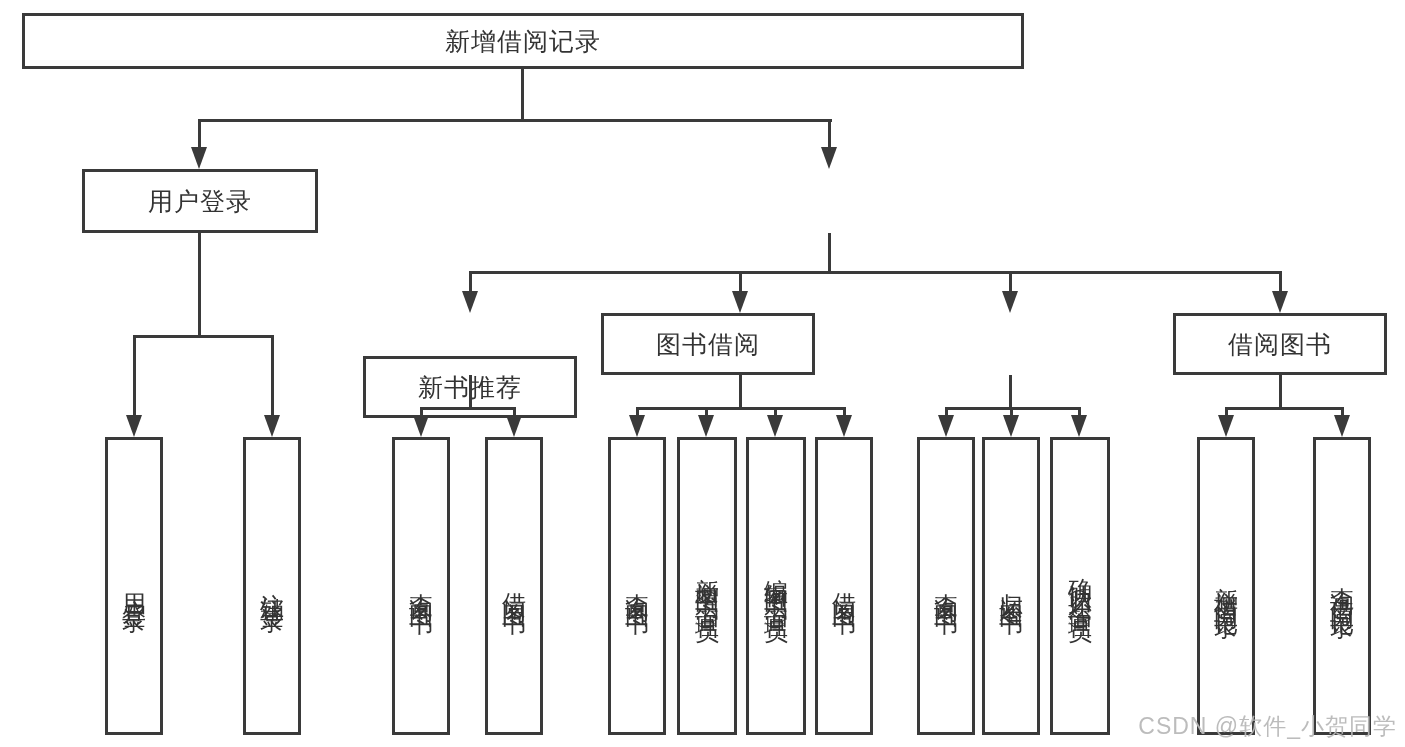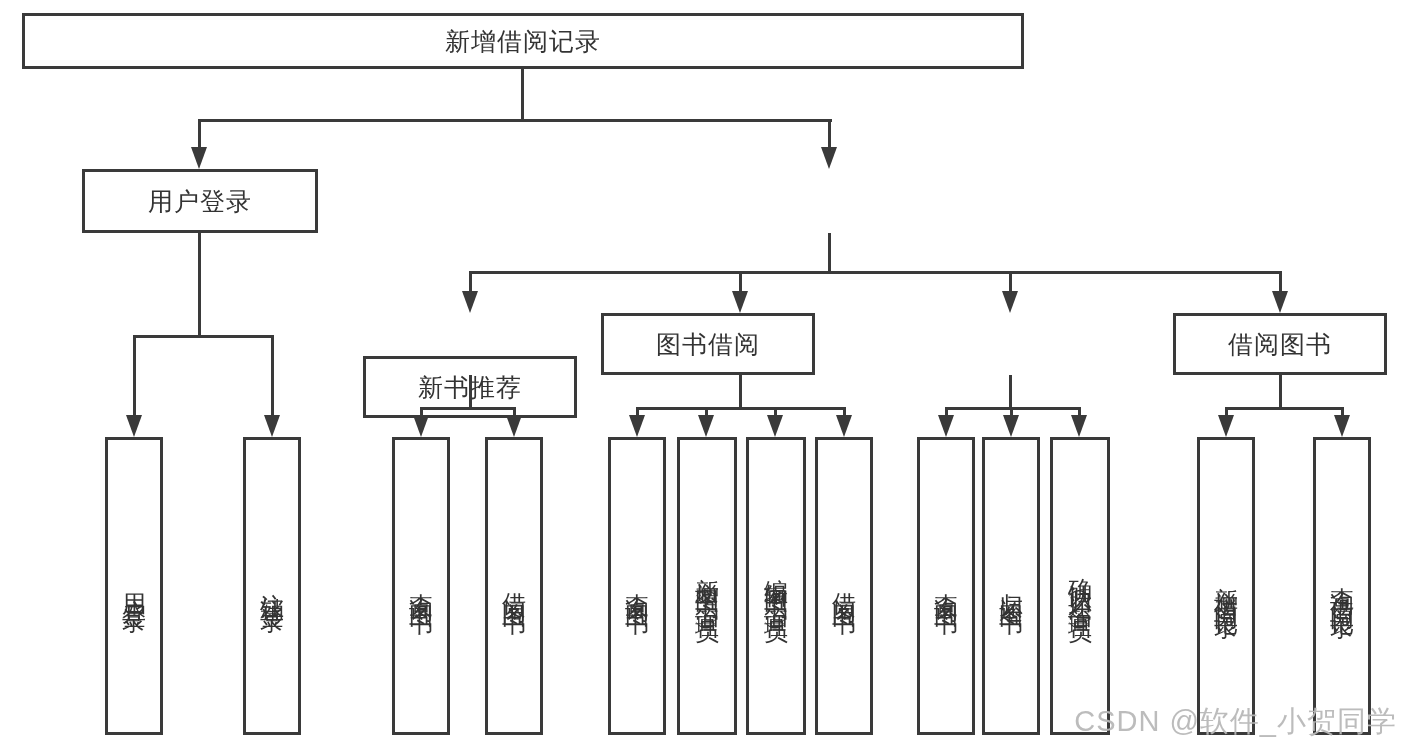--- a/index.html
+++ b/index.html
@@ -36,21 +36,21 @@
     position: absolute;
     width: 0; height: 0;
     border-left: 8px solid transparent;
     border-right: 8px solid transparent;
     border-top: 22px solid #3a3a3a;
   }
   .watermark {
     position: absolute;
     right: 8px;
     bottom: 5px;
-    font-size: 29px;
+    font-size: 23px;
     color: rgba(184,184,184,0.95);
     letter-spacing: 1px;
     z-index: 5;
     white-space: nowrap;
   }
 </style>
 </head>
 <body>
 
 <div class="diagram">

